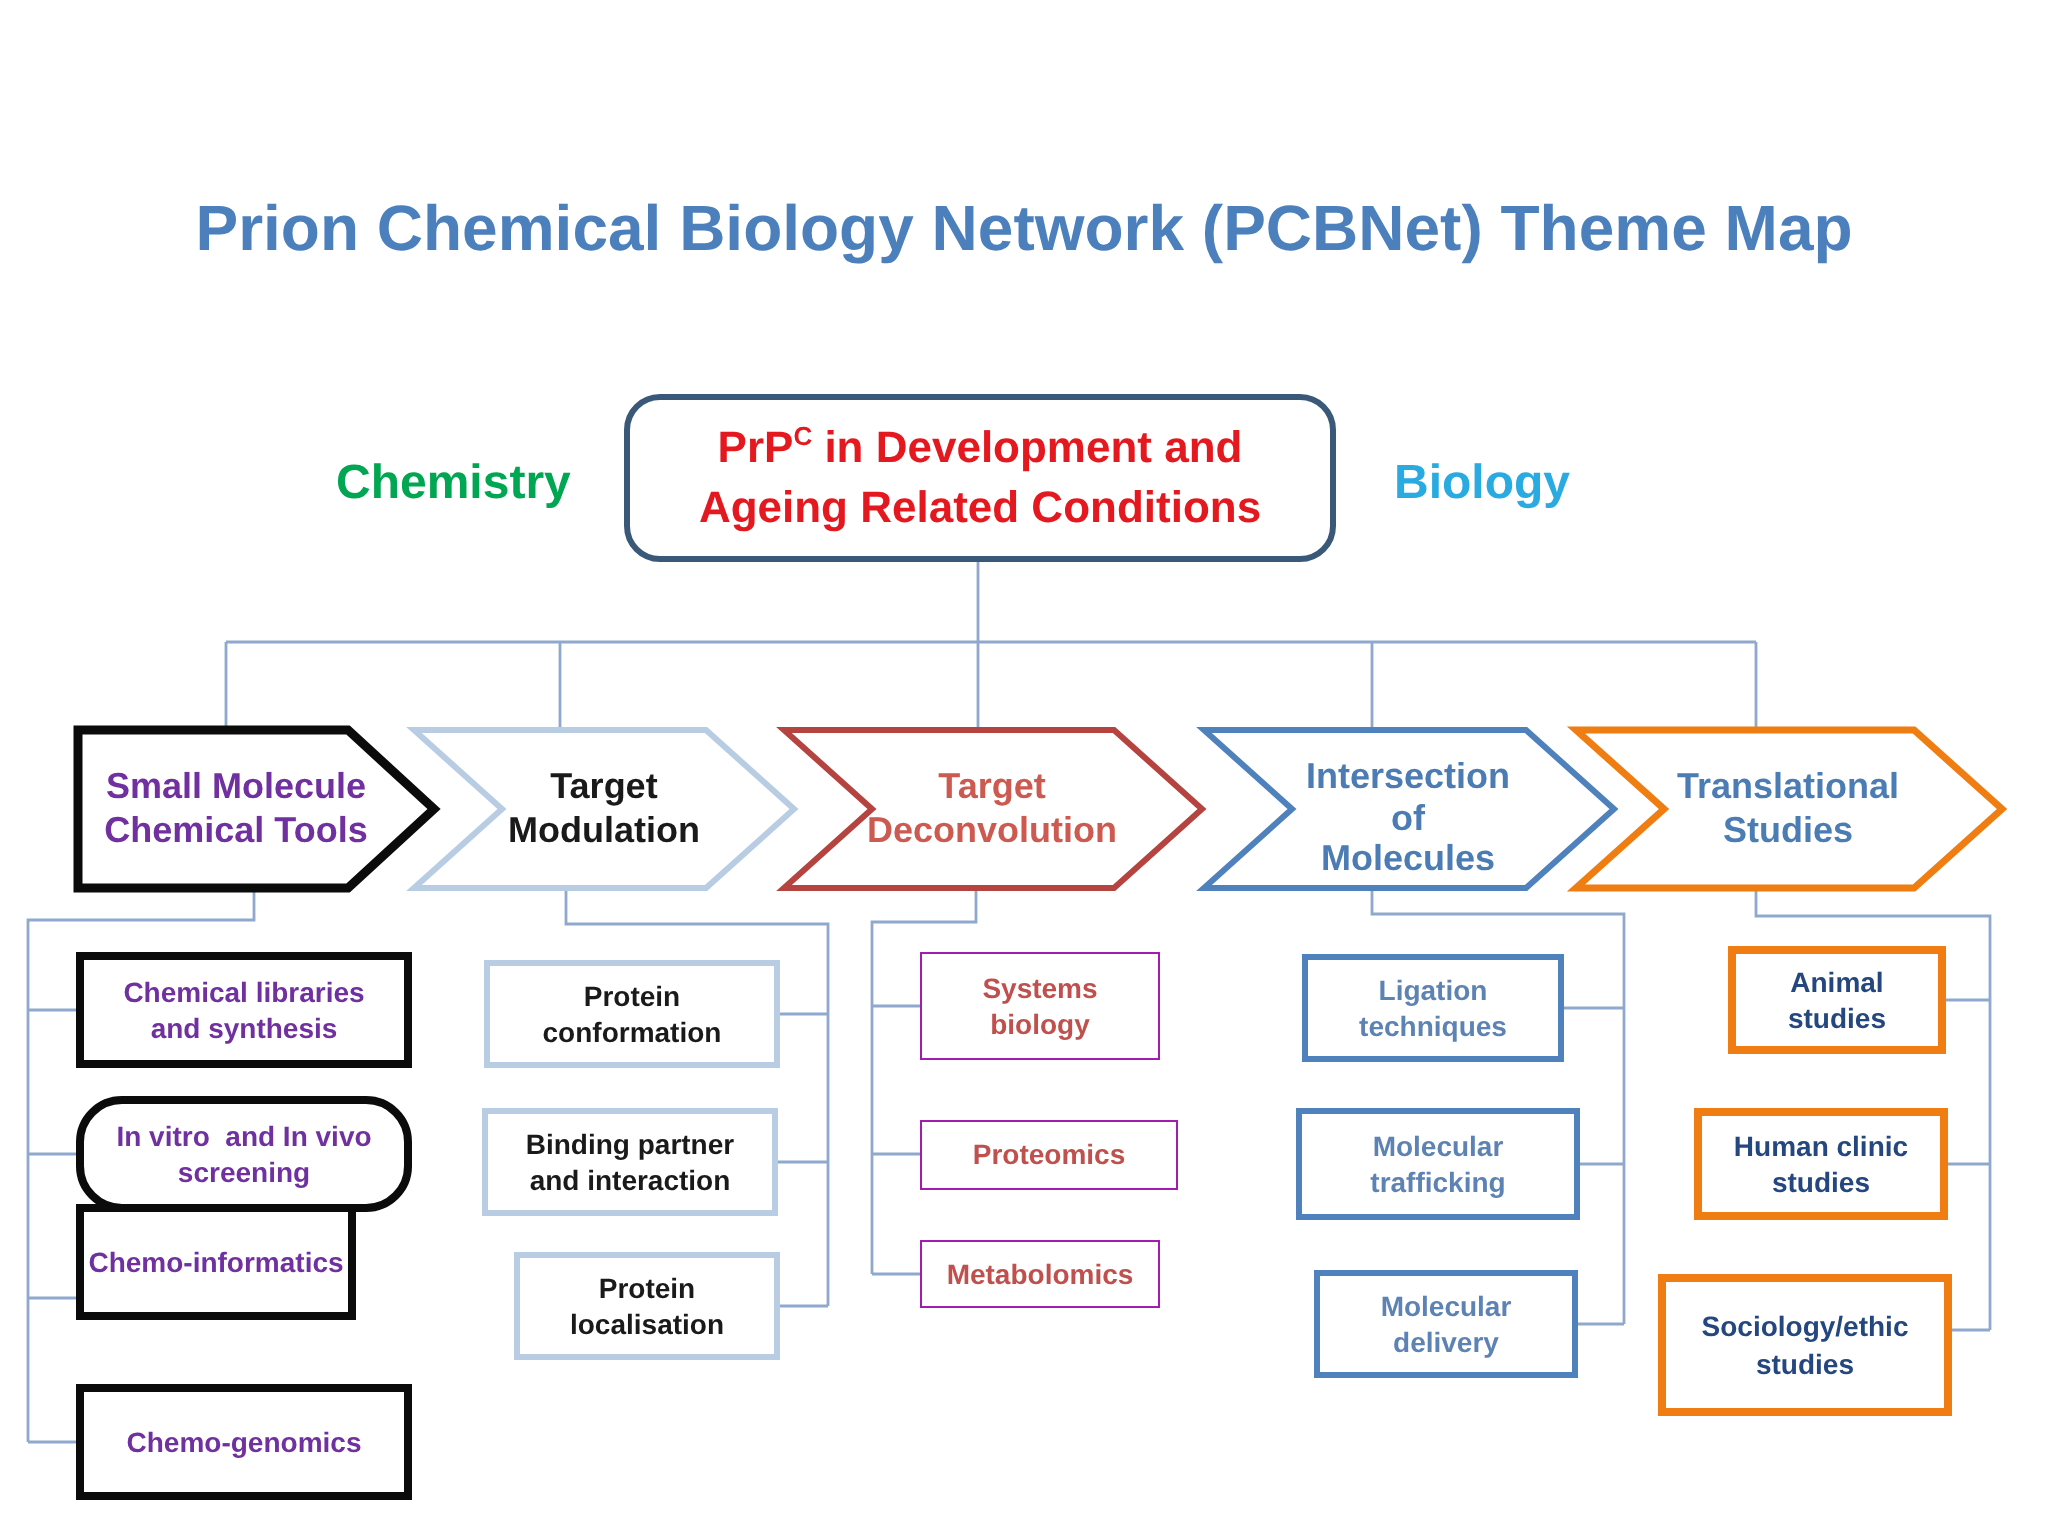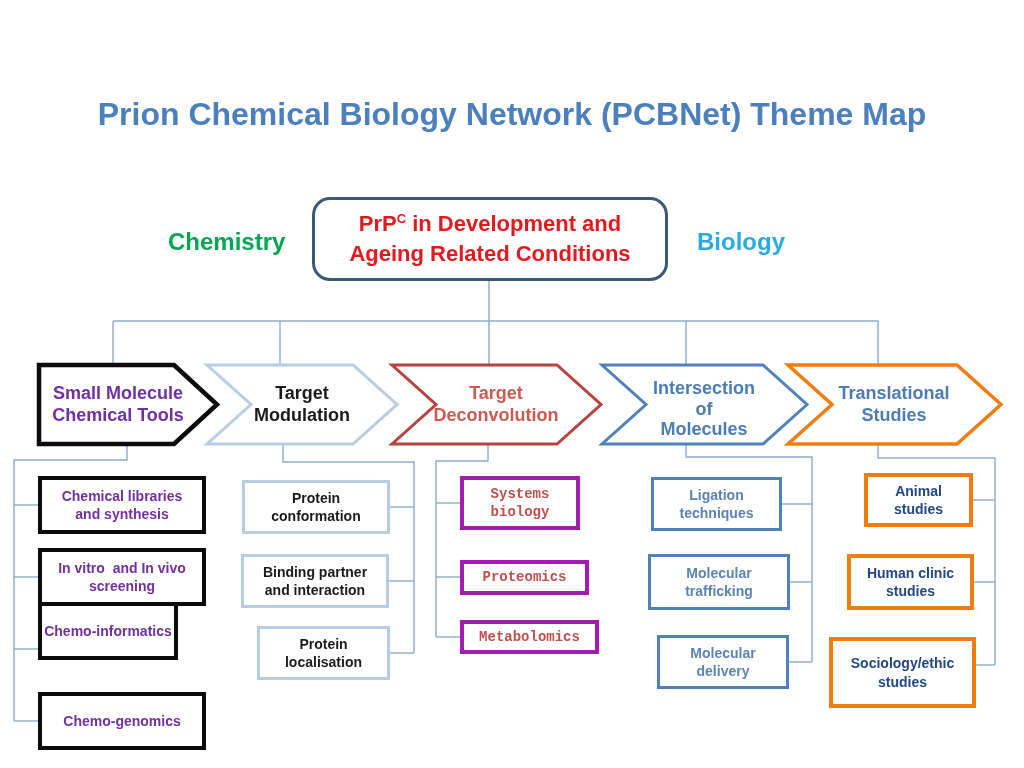--- a/index.html
+++ b/index.html
@@ -31,21 +31,21 @@
   .al3{color:#CD5A50;}
   .al4{color:#4B7CB4;}
   .al5{color:#4B7CB4;}
   .node{
     position:absolute;box-sizing:border-box;background:#fff;
     display:flex;align-items:center;justify-content:center;
     text-align:center;font-size:14px;line-height:1.3;white-space:pre-wrap;
   }
   .c1{border:4px solid #0B0B0B;color:#7030A0;}
   .c2{border:3px solid #B8CCE4;color:#1A1A1A;}
-  .c3{border:4px solid #a21caf;color:#C0504D;font-family:Liberation Mono, monospace;}
+  .c3{border:1px solid #a21caf;color:#C0504D;}
   .c4{border:3px solid #4F81BD;color:#5D83B4;}
   .c5{border:4px solid #EF7D12;color:#24477F;}
 </style>
 </head>
 <body>
 
 <div class="stage">
 
   <div class="title">Prion Chemical Biology Network (PCBNet) Theme Map</div>
 
@@ -110,36 +110,36 @@
   <div class="arrow-label al3" style="left:434px;top:330px;width:124px;height:62px;">Target
 Deconvolution</div>
   <div class="arrow-label al4" style="left:644px;top:323px;width:120px;height:84px;line-height:1.15;">Intersection
 of
 Molecules</div>
   <div class="arrow-label al5" style="left:831px;top:330px;width:126px;height:62px;">Translational
 Studies</div>
 
   <div class="node c1" style="left:38px;top:432px;width:168px;height:58px;">Chemical libraries
 and synthesis</div>
-  <div class="node c1" style="left:38px;top:504px;width:168px;height:58px;">In vitro  and In vivo
+  <div class="node c1" style="left:38px;top:504px;width:168px;height:58px;border-radius:23px;">In vitro  and In vivo
 screening</div>
   <div class="node c1" style="left:38px;top:558px;width:140px;height:58px;">Chemo-informatics</div>
   <div class="node c1" style="left:38px;top:648px;width:168px;height:58px;">Chemo-genomics</div>
 
   <div class="node c2" style="left:242px;top:436px;width:148px;height:54px;">Protein
 conformation</div>
   <div class="node c2" style="left:241px;top:510px;width:148px;height:54px;">Binding partner
 and interaction</div>
   <div class="node c2" style="left:257px;top:582px;width:133px;height:54px;">Protein
 localisation</div>
 
   <div class="node c3" style="left:460px;top:432px;width:120px;height:54px;">Systems
 biology</div>
   <div class="node c3" style="left:460px;top:516px;width:129px;height:35px;">Proteomics</div>
-  <div class="node c3" style="left:460px;top:576px;width:139px;height:34px;">Metabolomics</div>
+  <div class="node c3" style="left:460px;top:576px;width:120px;height:34px;">Metabolomics</div>
 
   <div class="node c4" style="left:651px;top:433px;width:131px;height:54px;">Ligation
 techniques</div>
   <div class="node c4" style="left:648px;top:510px;width:142px;height:56px;">Molecular
 trafficking</div>
   <div class="node c4" style="left:657px;top:591px;width:132px;height:54px;">Molecular
 delivery</div>
 
   <div class="node c5" style="left:864px;top:429px;width:109px;height:54px;">Animal
 studies</div>

